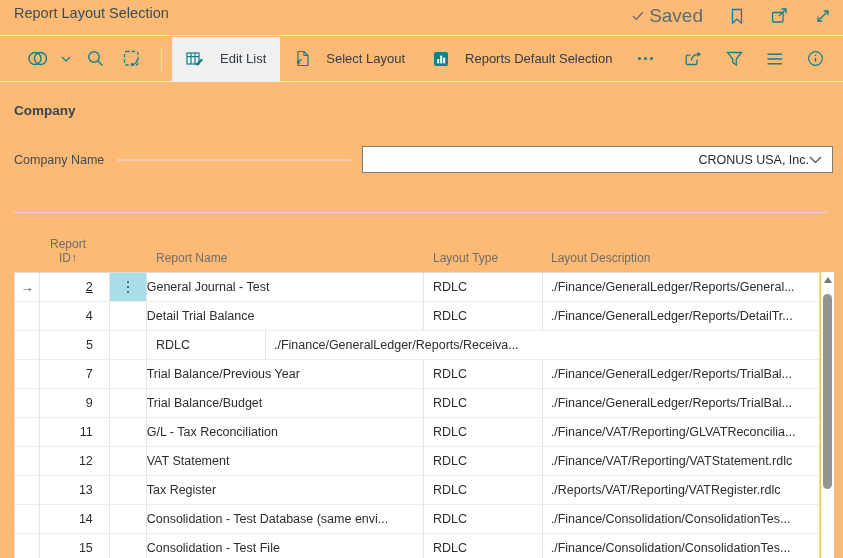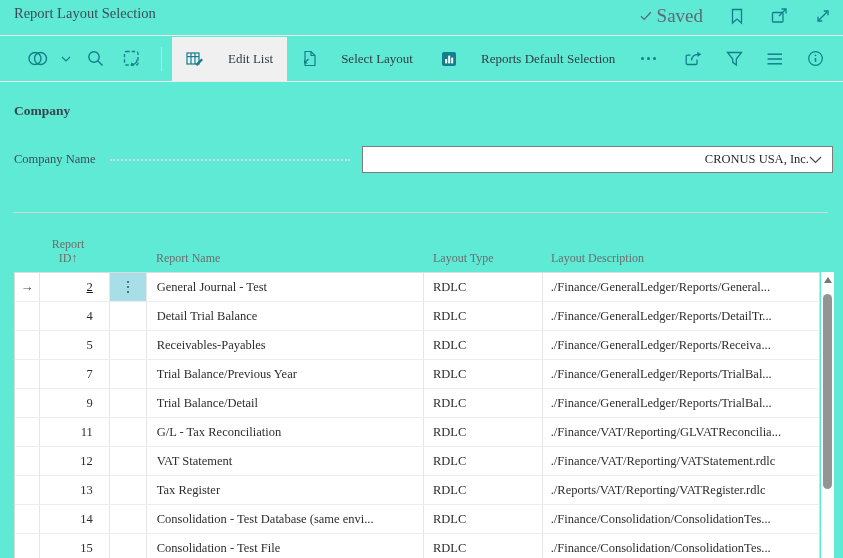--- a/index.html
+++ b/index.html
@@ -1,19 +1,19 @@
 <!DOCTYPE html>
 <html style="--accent: #137f8c; --cell-bg: #a8dee8; --pressed-bg: #f0f0f0;"><head>
 <meta charset="utf-8">
 <style>
   html,body {margin:0; padding:0; background:#fff;}
   .app {
     position:relative; width:843px; height:558px; overflow:hidden;
-    font-family:Liberation Serif, serif;
-    background:#5eead4; color:#333; -webkit-font-smoothing:antialiased;
+    font-family:Liberation Sans, sans-serif;
+    background:#fdba74; color:#333; -webkit-font-smoothing:antialiased;
   }
   svg {display:block;}
 
   
   .titlebar {position:absolute; top:0; left:0; width:100%; height:36px; border-bottom:1px solid #eaeaea; box-sizing:border-box;}
   .page-title {position:absolute; left:14px; top:5px; font-size:14.5px; color:#3e4c5a;}
   .titlebar-right {position:absolute; right:12px; top:5px; display:flex; align-items:center; gap:27px;}
   .saved {display:flex; align-items:center; gap:5px; color:#5d6a75; font-size:19px;}
   .tb-ico {color:var(--accent); cursor:pointer; background:none; border:none; padding:0;}
 
@@ -22,21 +22,21 @@
     position:absolute; top:36px; left:0; width:100%; height:46px;
     border-bottom:1px solid #eaeaea; box-sizing:border-box;
     display:flex; align-items:center; padding:0 14px 0 28px;
   }
   .tool-ico {color:var(--accent); background:none; border:none; padding:0; display:flex; align-items:center; cursor:pointer;}
   .pages-group {margin-right:16px; gap:6px;}
   .mr18 {margin-right:19px;}
   .mr14 {margin-right:14px;}
   .tb-sep {width:1px; height:24px; background:#d9d9d9; margin:0 10px 0 6px;}
   .tb-btn {
-    display:flex; align-items:center; gap:24px; height:44px; padding:0 14px;
+    display:flex; align-items:center; gap:16px; height:44px; padding:0 14px;
     background:none; border:none; font-family:inherit; font-size:13px; color:#323c46; cursor:pointer; white-space:nowrap;
   }
   .tb-btn.pressed {background:var(--pressed-bg);}
   .tb-btn .bico {color:var(--accent);}
   .more-dots {display:flex; gap:3px; margin-left:6px; padding:6px; background:none; border:none; cursor:pointer;}
   .more-dots i {width:3px; height:3px; border-radius:50%; background:var(--accent); display:block;}
   .toolbar-right {margin-left:auto; display:flex; align-items:center; gap:23px; padding-right:5px;}
 
   
   .company-heading {position:absolute; top:103px; left:14px; font-size:13.5px; font-weight:700; color:#394450;}
@@ -76,21 +76,21 @@
     box-sizing:border-box; border-right:1px solid #e6e6e6; display:flex; align-items:center;
     font-size:12.5px; color:#2d2d2d; overflow:hidden; white-space:nowrap; cursor:default;
   }
   .c-sel  {width:25px; justify-content:center; color:#3f4b56; font-size:13px;}
   .c-id   {width:70px; justify-content:flex-end; padding-right:16px;}
   .c-id.link {text-decoration:underline; color:#1a1a1a;}
   .c-dots {width:37px; justify-content:center;}
   .c-dots.active {background:var(--cell-bg);}
   .c-dots i {display:block; width:2px; height:2px; border-radius:50%; background:#3c4852; margin:1.6px 0;}
   .c-dots .dots-wrap {display:flex; flex-direction:column; align-items:center;}
-  .c-name {width:278px; padding-left:10px;}
+  .c-name {width:278px; }
   .c-type {width:119px; padding-left:9px;}
   .c-desc {width:277px; padding-left:8px; border-right:none;}
 
   
   .vscroll {position:absolute; left:821px; top:272px; width:13px; height:286px; background:#fdfdfd;}
   .vs-up {position:absolute; top:5px; left:2.5px; width:0; height:0; border-left:4px solid transparent; border-right:4px solid transparent; border-bottom:6px solid #777; cursor:pointer;}
   .vs-thumb {position:absolute; top:22px; left:2px; width:9px; height:195px; background:#949494; border-radius:5px; cursor:grab;}
 </style>
 </head>
 <body>
@@ -278,37 +278,36 @@
       <div class="cell c-id">4</div>
       <div class="cell c-dots"></div>
       <div class="cell c-name">Detail Trial Balance</div>
       <div class="cell c-type">RDLC</div>
       <div class="cell c-desc">./Finance/GeneralLedger/Reports/DetailTr...</div>
     </div>
       <div class="grow">
       <div class="cell c-sel"></div>
       <div class="cell c-id">5</div>
       <div class="cell c-dots"></div>
-      <div class="cell c-name">Receivables-Payables</div>
       <div class="cell c-type">RDLC</div>
       <div class="cell c-desc">./Finance/GeneralLedger/Reports/Receiva...</div>
     </div>
       <div class="grow">
       <div class="cell c-sel"></div>
       <div class="cell c-id">7</div>
       <div class="cell c-dots"></div>
       <div class="cell c-name">Trial Balance/Previous Year</div>
       <div class="cell c-type">RDLC</div>
       <div class="cell c-desc">./Finance/GeneralLedger/Reports/TrialBal...</div>
     </div>
       <div class="grow">
       <div class="cell c-sel"></div>
       <div class="cell c-id">9</div>
       <div class="cell c-dots"></div>
-      <div class="cell c-name">Trial Balance/Detail</div>
+      <div class="cell c-name">Trial Balance/Budget</div>
       <div class="cell c-type">RDLC</div>
       <div class="cell c-desc">./Finance/GeneralLedger/Reports/TrialBal...</div>
     </div>
       <div class="grow">
       <div class="cell c-sel"></div>
       <div class="cell c-id">11</div>
       <div class="cell c-dots"></div>
       <div class="cell c-name">G/L - Tax Reconciliation</div>
       <div class="cell c-type">RDLC</div>
       <div class="cell c-desc">./Finance/VAT/Reporting/GLVATReconcilia...</div>

